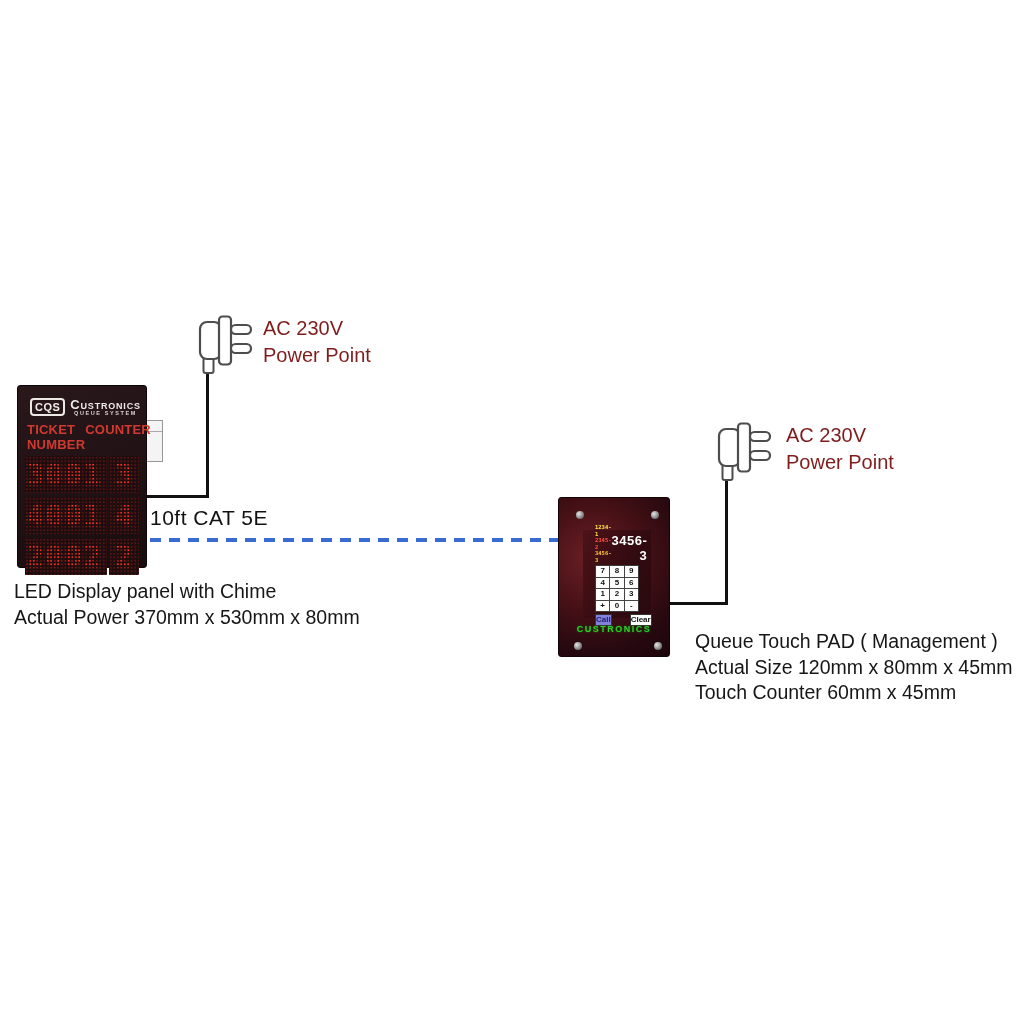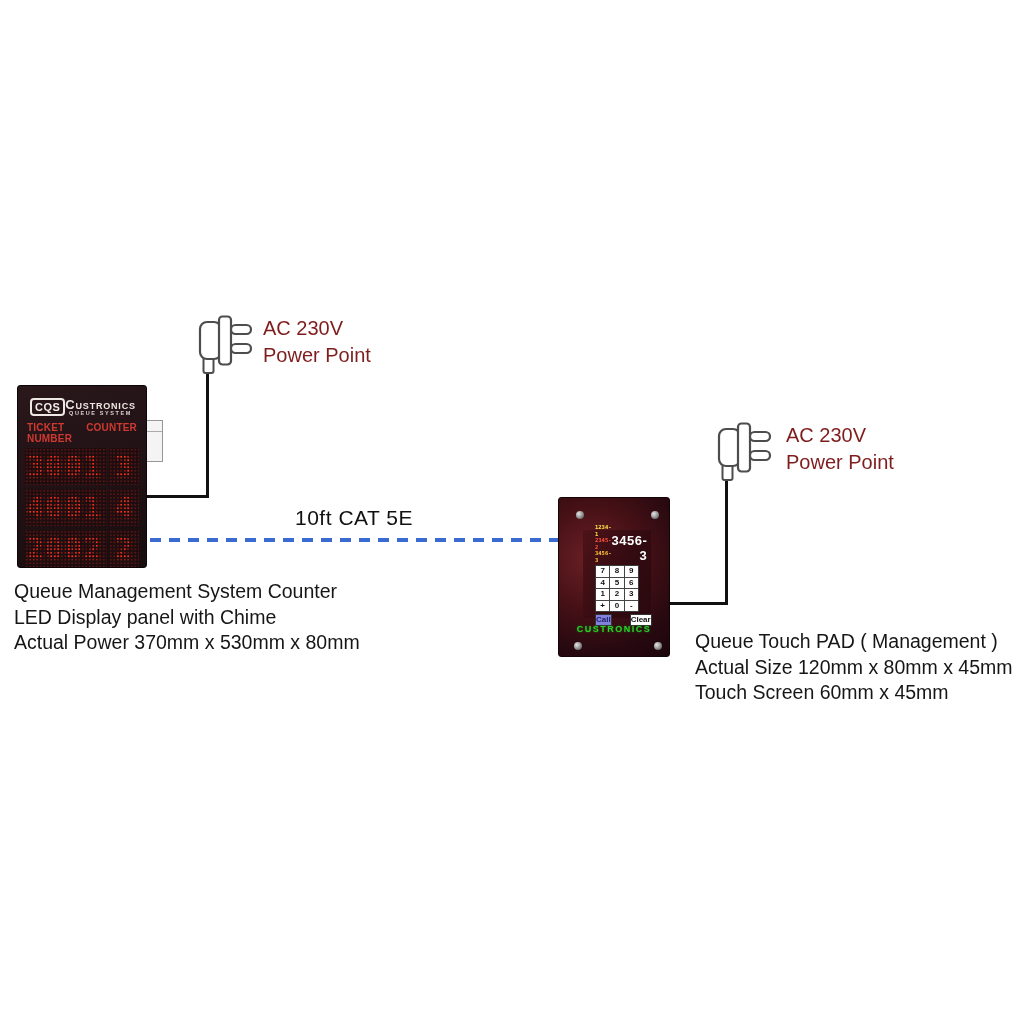--- a/index.html
+++ b/index.html
@@ -4,40 +4,40 @@
 <title>Queue System Diagram</title>
 <style>
   html,body{margin:0;padding:0;background:#fff;}
   .canvas{position:relative;width:1024px;height:1024px;background:#ffffff;overflow:hidden;
           font-family:"Liberation Sans",sans-serif;}
 
   
   .cable{position:absolute;background:#111;}
   .dashed-line{position:absolute;left:150px;top:538px;width:408px;height:4px;
       background:repeating-linear-gradient(90deg,#3a6bd0 0 11px,transparent 11px 19px);}
-  .cable-label{position:absolute;left:150px;top:506px;width:408px;text-align:center;
+  .cable-label{position:absolute;left:150px;top:506px;width:408px;text-align:left;
       font-size:21px;color:#111;letter-spacing:0.5px;}
 
   
   .plug{position:absolute;}
   .power-label{position:absolute;font-size:20px;line-height:27px;color:#7f1d1d;}
 
   
   .led-panel{position:absolute;left:17px;top:385px;width:130px;height:183px;
       background:linear-gradient(160deg,#2a181b 0%,#201114 55%,#180c0e 100%);
       border:1px solid #0c0608;border-radius:3px;box-sizing:border-box;
       padding:9px 7px 8px 7px;z-index:3;}
-  .led-header{display:flex;align-items:center;padding-left:5px;height:24px;}
+  .led-header{display:flex;align-items:center;gap:5px;padding-left:5px;height:24px;}
   .cqs-logo{display:inline-block;border:2px solid #ece8e4;border-radius:4px;
       padding:0 3px;color:#f2eeea;font-weight:bold;font-size:11px;line-height:14px;letter-spacing:0.5px;}
   .brand-wrap{display:flex;flex-direction:column;line-height:1;}
   .brand-name{font-variant:small-caps;font-weight:bold;font-size:13px;color:#eee9e5;letter-spacing:0.8px;}
   .brand-sub{font-size:5.5px;font-weight:bold;color:#d9d4d0;letter-spacing:1.6px;text-align:center;}
   .led-labels{display:flex;justify-content:space-between;margin-top:3px;padding:0 2px;}
-  .led-labels span{font-size:10px;font-weight:bold;color:#cf3a30;letter-spacing:0.2px;}
+  .led-labels span{font-size:13px;font-weight:bold;color:#cf3a30;letter-spacing:0.2px;}
   .led-row{display:flex;justify-content:space-between;margin-top:4px;}
   .led-box{position:relative;height:37px;background:#551514;border-radius:1px;overflow:hidden;}
   .led-box::after{content:"";position:absolute;inset:0;
       background-image:radial-gradient(circle,rgba(20,8,9,0) 0.95px,#1e0d0f 1.15px);
       background-size:3.5px 3.5px;}
   .led-box.ticket{width:81px;padding-left:1px;}
   .led-box.counter{width:30px;text-align:center;}
   .led-digits{font-family:"DejaVu Sans Mono",monospace;font-weight:bold;font-size:30px;
       line-height:37px;color:#ff2d1a;letter-spacing:1px;
       text-shadow:0 0 3px rgba(255,60,35,.85);}
@@ -170,23 +170,22 @@
       </div>
       <div class="tp-actions">
         <span class="tp-call">Call</span>
         <span class="tp-clear">Clear</span>
       </div>
     </div>
     <div class="tp-brand">CUSTRONICS</div>
   </div>
 
   <div class="caption" style="left:14px;top:579px;">
-    <div>Queue Management System Counter</div>
     <div>LED Display panel with Chime</div>
     <div>Actual Power 370mm x 530mm x 80mm</div>
   </div>
   <div class="caption" style="left:695px;top:629px;">
     <div>Queue Touch PAD ( Management )</div>
     <div>Actual Size 120mm x 80mm x 45mm</div>
-    <div>Touch Screen 60mm x 45mm</div>
+    <div>Touch Counter 60mm x 45mm</div>
   </div>
 
 </div>
 
 </body></html>

